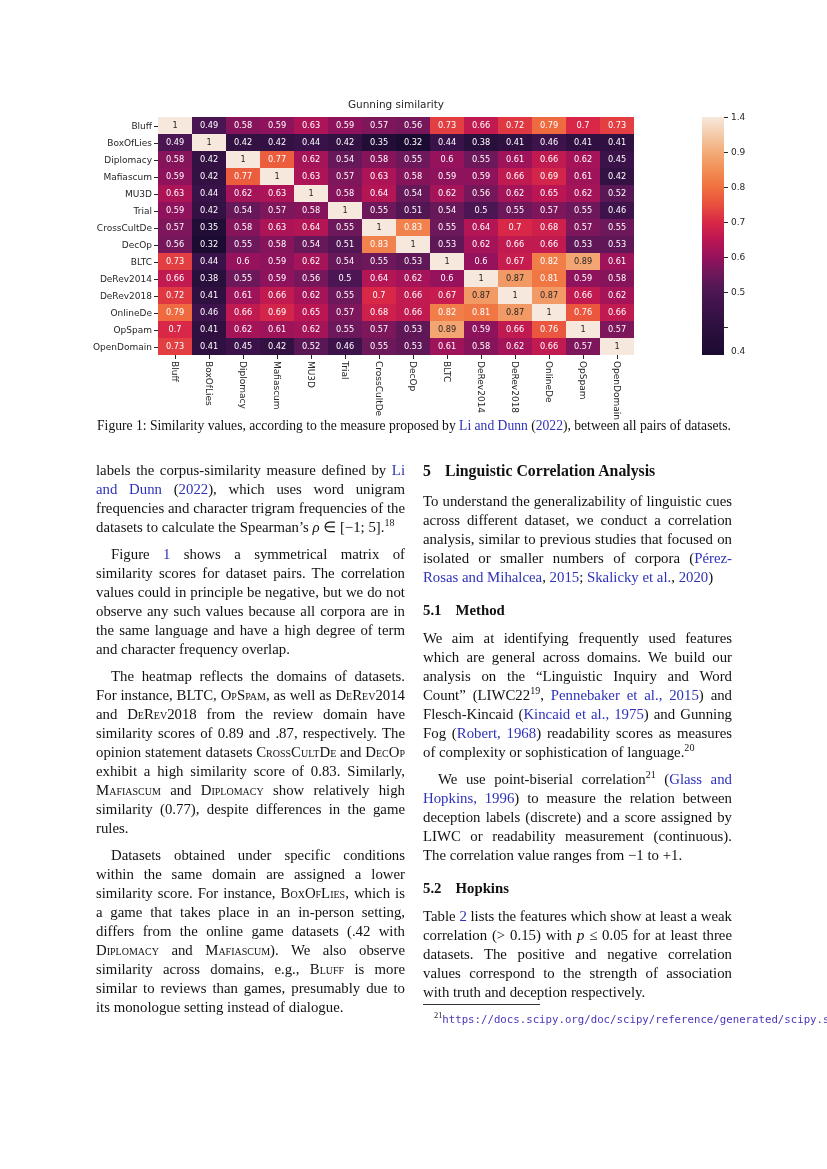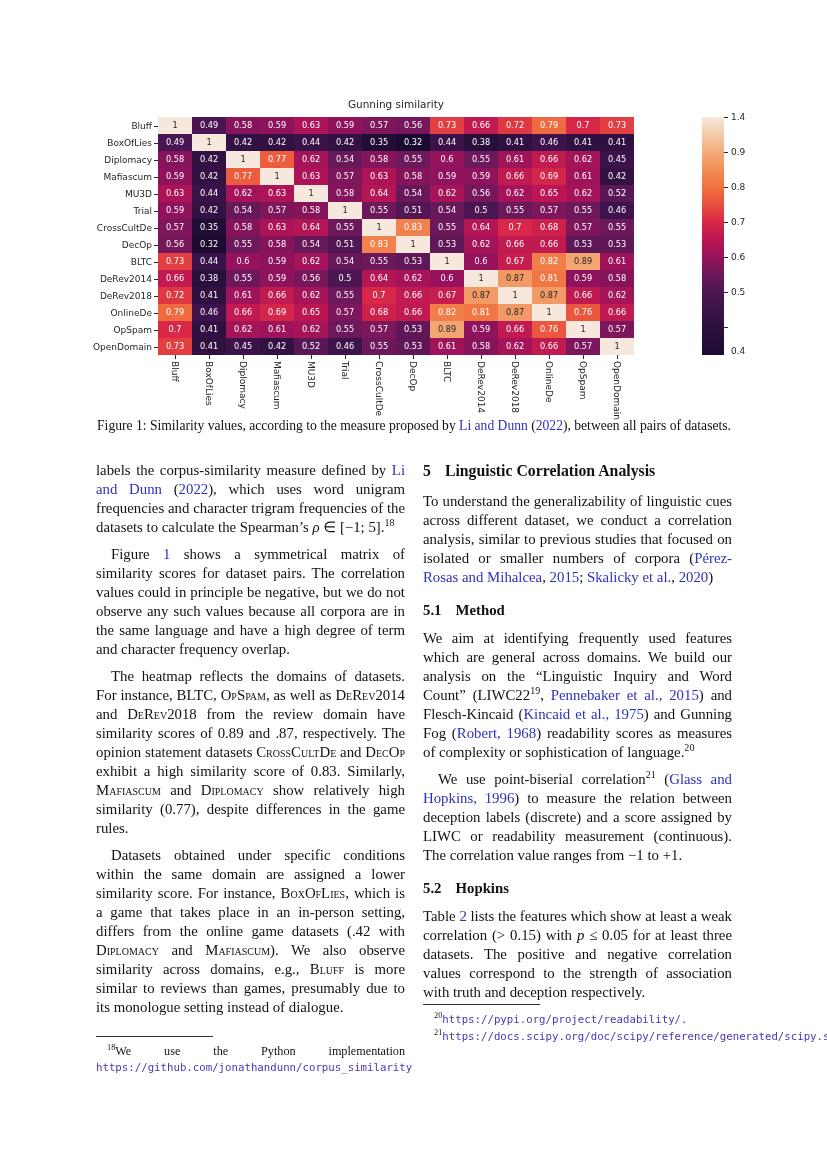--- a/index.html
+++ b/index.html
@@ -386,24 +386,19 @@
   <div class="col" style="left:423px;top:461px;">
       <div class="h1"><span class="secnum">5</span><span>Linguistic Correlation Analysis</span></div>
       <p class="noindent"><span>To understand the generalizability of linguistic cues across different dataset, we conduct a correlation analysis, similar to previous studies that focused on isolated or smaller numbers of corpora (</span><span class="seg-link">Pérez-Rosas and Mihalcea</span><span>, </span><span class="seg-link">2015</span><span>; </span><span class="seg-link">Skalicky et al.</span><span>, </span><span class="seg-link">2020</span><span>)</span></p>
       <div class="h2"><span class="secnum">5.1</span><span>Method</span></div>
       <p class="noindent"><span>We aim at identifying frequently used features which are general across domains.  We build our analysis on the “Linguistic Inquiry and Word Count” (LIWC22</span><sup class="seg-sup">19</sup><span>, </span><span class="seg-link">Pennebaker et al., 2015</span><span>) and Flesch-Kincaid (</span><span class="seg-link">Kincaid et al., 1975</span><span>) and Gunning Fog (</span><span class="seg-link">Robert, 1968</span><span>) readability scores as measures of complexity or sophistication of language.</span><sup class="seg-sup">20</sup></p>
       <p><span>We use point-biserial correlation</span><sup class="seg-sup">21</sup><span> (</span><span class="seg-link">Glass and Hopkins, 1996</span><span>) to measure the relation between deception labels (discrete) and a score assigned by LIWC or readability measurement (continuous). The correlation value ranges from −1 to +1.</span></p>
       <div class="h2"><span class="secnum">5.2</span><span>Hopkins</span></div>
       <p class="noindent"><span>Table </span><span class="seg-link">2</span><span> lists the features which show at least a weak correlation (&gt; 0.15) with </span><span class="seg-i">p</span><span> ≤ 0.05 for at least three datasets. The positive and negative correlation values correspond to the strength of association with truth and deception respectively.</span></p>
     </div>
 
-  <div class="footnote-block" style="left:96px;top:1036px;">
-    <div class="fn-rule"></div>
-  <p><sup>18</sup><span>We use the Python implementation </span><span class="seg-mono">https://github.com/jonathandunn/corpus_similarity</span></p>
-    </div>
 
   <div class="footnote-block" style="left:423px;top:1004px;">
     <div class="fn-rule"></div>
-      <p><sup>20</sup><span class="seg-mono">https://pypi.org/project/readability/.</span></p>
       <p><sup>21</sup><span class="seg-mono">https://docs.scipy.org/doc/scipy/reference/generated/scipy.stats.pointbiserialr.html</span></p>
     </div>
 
 </div>
 
 </body></html>

